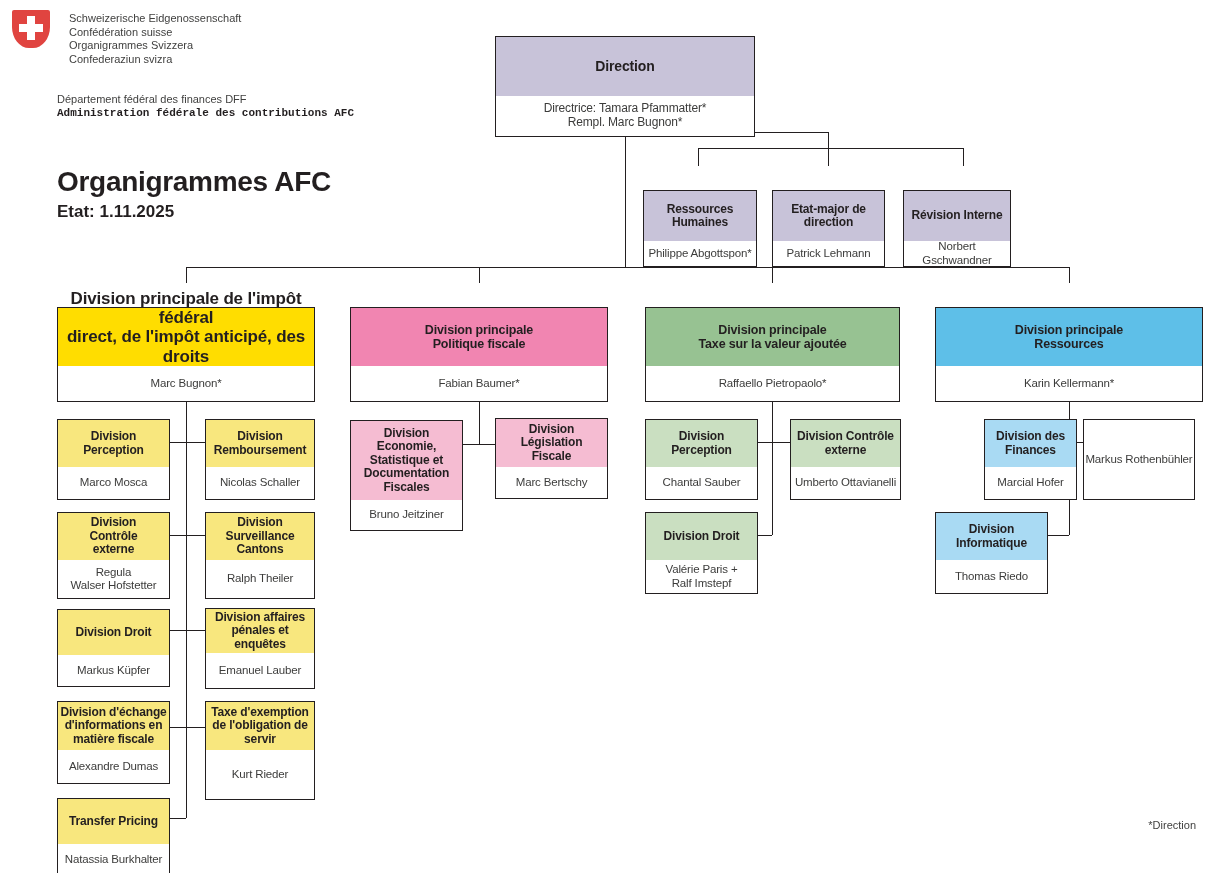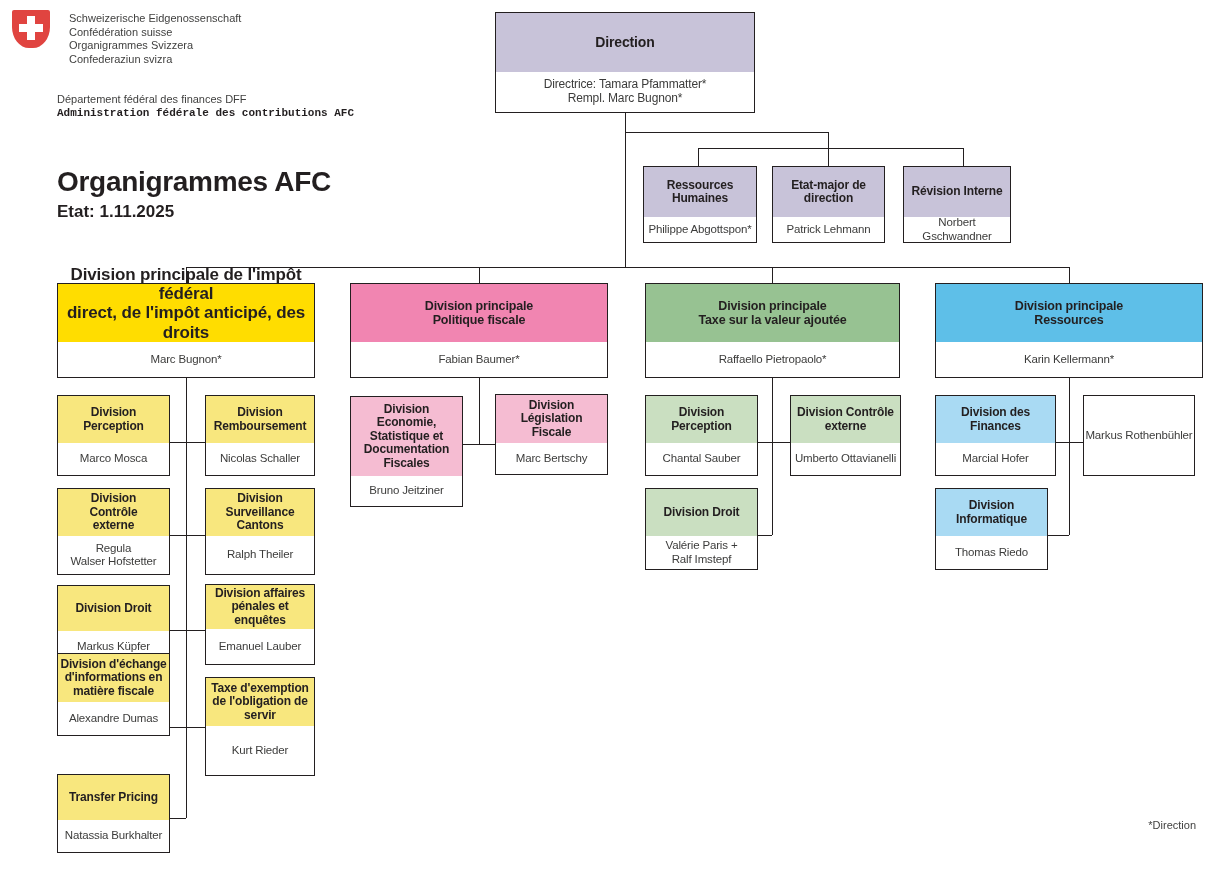--- a/index.html
+++ b/index.html
@@ -16,21 +16,21 @@
   .dept{position:absolute;left:57px;top:92px;font-size:11px;line-height:14px;color:#3f3f3e;}
   .dept .b{font-weight:bold;color:#231f20;font-family:Liberation Mono, monospace;}
   .doc-title{position:absolute;left:57px;top:166px;font-size:28px;font-weight:bold;letter-spacing:-0.3px;}
   .doc-state{position:absolute;left:57px;top:202px;font-size:17px;font-weight:bold;}
   .footnote{position:absolute;right:13px;top:819px;font-size:11px;color:#3f3f3e;}
   
   .hl,.vl{position:absolute;background:#231f20;}
   .hl{height:1px;}
   .vl{width:1px;}
   
-  .node{position:absolute;border:1px solid #231f20;background:#c2410c;box-sizing:border-box;display:flex;flex-direction:column;}
+  .node{position:absolute;border:1px solid #231f20;background:#c2410c;box-sizing:border-box;display:flex;flex-direction:column;margin-top:24px;}
   .hd{flex-shrink:0;display:flex;align-items:center;justify-content:center;text-align:center;
       font-weight:bold;font-size:12px;line-height:1.12;white-space:pre-line;letter-spacing:-0.15px;padding:1px;box-sizing:border-box;}
   .bd{flex:1;display:flex;align-items:center;justify-content:center;text-align:center;
       font-size:11.5px;line-height:1.15;white-space:pre-line;letter-spacing:-0.15px;color:#3c3c3b;
       padding:1px;box-sizing:border-box;overflow:hidden;background:#fff;}
 </style>
 </head>
 <body>
 
 <div class="canvas">
@@ -147,21 +147,21 @@
   <div class="node" style="left:57px;top:585px;width:113px;height:78px">
     <div class="hd" style="height: 45px; background: rgb(248, 231, 126);">Division Droit</div>
     <div class="bd">Markus Küpfer</div>
   </div>
   <div class="node" style="left:205px;top:584px;width:110px;height:81px">
     <div class="hd" style="height: 44px; background: rgb(248, 231, 126);">Division affaires
 pénales et
 enquêtes</div>
     <div class="bd">Emanuel Lauber</div>
   </div>
-  <div class="node" style="left:57px;top:653px;width:113px;height:83px">
+  <div class="node" style="left:57px;top:677px;width:113px;height:83px">
     <div class="hd" style="height: 48px; background: rgb(248, 231, 126);">Division d'échange
 d'informations en
 matière fiscale</div>
     <div class="bd">Alexandre Dumas</div>
   </div>
   <div class="node" style="left:205px;top:677px;width:110px;height:99px">
     <div class="hd" style="height: 48px; background: rgb(248, 231, 126);">Taxe d'exemption
 de l'obligation de
 servir</div>
     <div class="bd">Kurt Rieder</div>
@@ -195,21 +195,21 @@
     <div class="hd" style="height: 47px; background: rgb(202, 223, 193);">Division Contrôle
 externe</div>
     <div class="bd">Umberto Ottavianelli</div>
   </div>
   <div class="node" style="left:645px;top:488px;width:113px;height:82px">
     <div class="hd" style="height: 47px; background: rgb(202, 223, 193);">Division Droit</div>
     <div class="bd">Valérie Paris +
 Ralf Imstepf</div>
   </div>
 
-  <div class="node" style="left:935px;top:395px;width:121px;height:81px">
+  <div class="node" style="left:984px;top:395px;width:93px;height:81px">
     <div class="hd" style="height: 47px; background: rgb(169, 218, 243);">Division des
 Finances</div>
     <div class="bd">Marcial Hofer</div>
   </div>
   <div class="node" style="left:1083px;top:395px;width:112px;height:81px">
     <div class="bd">Markus Rothenbühler</div>
   </div>
   <div class="node" style="left:935px;top:488px;width:113px;height:82px">
     <div class="hd" style="height: 47px; background: rgb(169, 218, 243);">Division
 Informatique</div>

